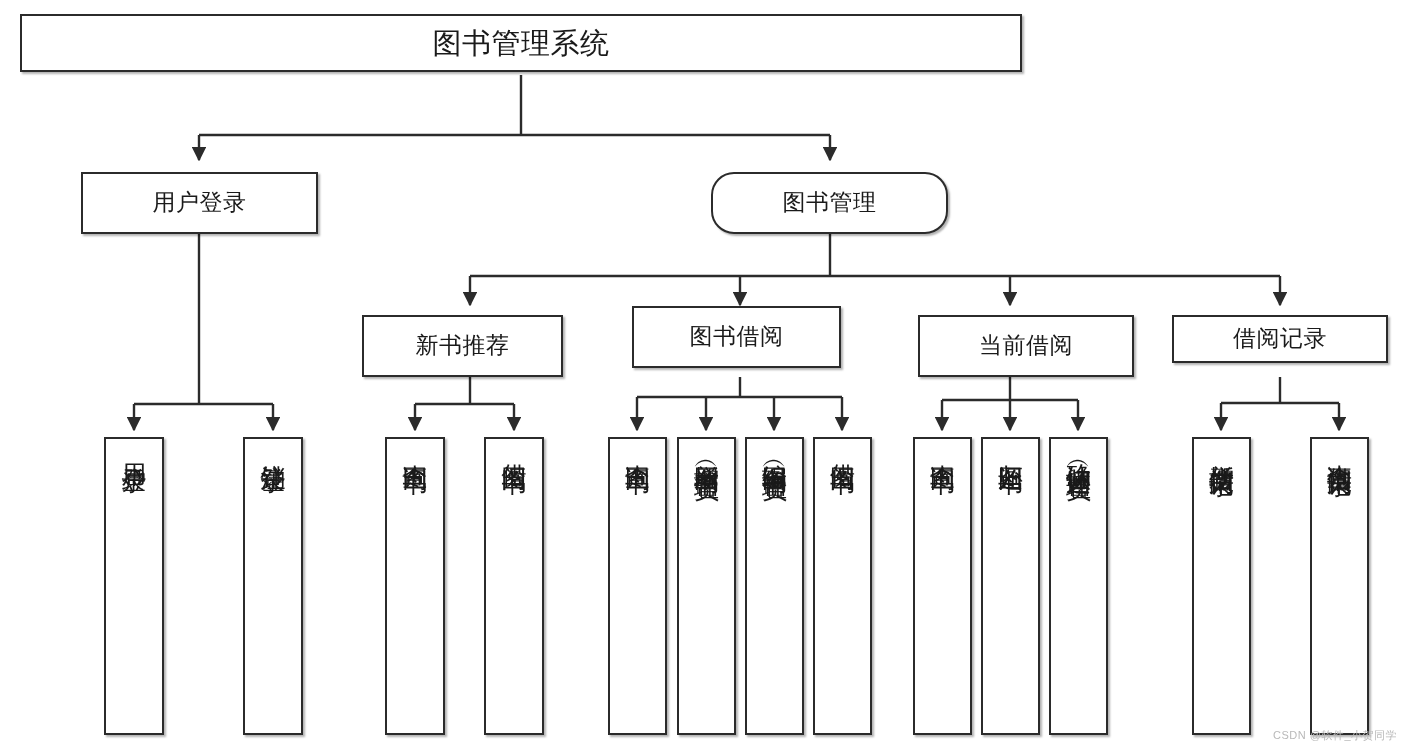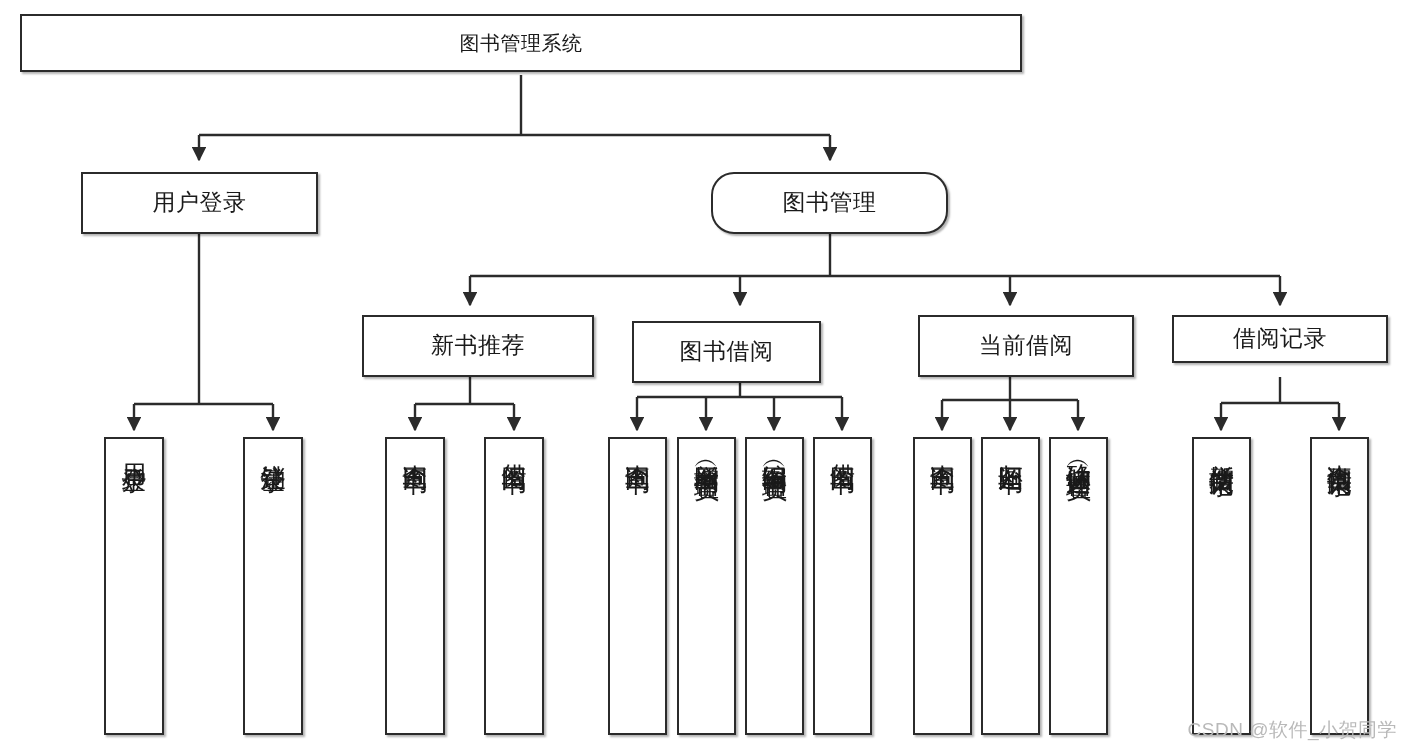--- a/index.html
+++ b/index.html
@@ -40,41 +40,41 @@
     line-height: 1.12;
     text-align: center;
     white-space: nowrap;
   }
   
   .node.h .lbl {
     font-size: 23px;
     letter-spacing: 0.5px;
   }
   .node.root .lbl {
-    font-size: 20px;
+    font-size: 29px;
   }
   
   .node.v {
     align-items: flex-start;
     justify-content: center;
     padding-top: 5px;
   }
   .node.v .lbl {
     writing-mode: vertical-rl;
     text-orientation: upright;
     font-size: 25px;
     letter-spacing: 2px;
     line-height: 1.0;
     white-space: nowrap;
   }
   .watermark {
     position: absolute;
     right: 8px;
     bottom: 4px;
-    font-size: 19px;
+    font-size: 11px;
     color: #b9b9b9;
     z-index: 5;
     white-space: nowrap;
     letter-spacing: 0.5px;
   }
 </style>
 </head>
 <body>
 
 <div id="canvas">
@@ -134,24 +134,24 @@
     <span class="lbl">图书管理系统</span>
   </div>
 
   <div class="node h" style="left:81px; top:172px; width:237px; height:62px;">
     <span class="lbl">用户登录</span>
   </div>
   <div class="node h" style="left:711px; top:172px; width:237px; height:62px;border-radius:23px;">
     <span class="lbl">图书管理</span>
   </div>
 
-  <div class="node h" style="left:362px; top:315px; width:232px; height:62px;">
+  <div class="node h" style="left:362px; top:315px; width:201px; height:62px;">
     <span class="lbl">新书推荐</span>
   </div>
-  <div class="node h" style="left:632px; top:321px; width:189px; height:62px;">
+  <div class="node h" style="left:632px; top:306px; width:209px; height:62px;">
     <span class="lbl">图书借阅</span>
   </div>
   <div class="node h" style="left:902px; top:315px; width:216px; height:62px;margin-left:16px;">
     <span class="lbl">当前借阅</span>
   </div>
   <div class="node h" style="left:1172px; top:315px; width:216px; height:48px;">
     <span class="lbl">借阅记录</span>
   </div>
 
   <div class="node v" style="left:104px; top:437px; width:60px; height:298px;">

